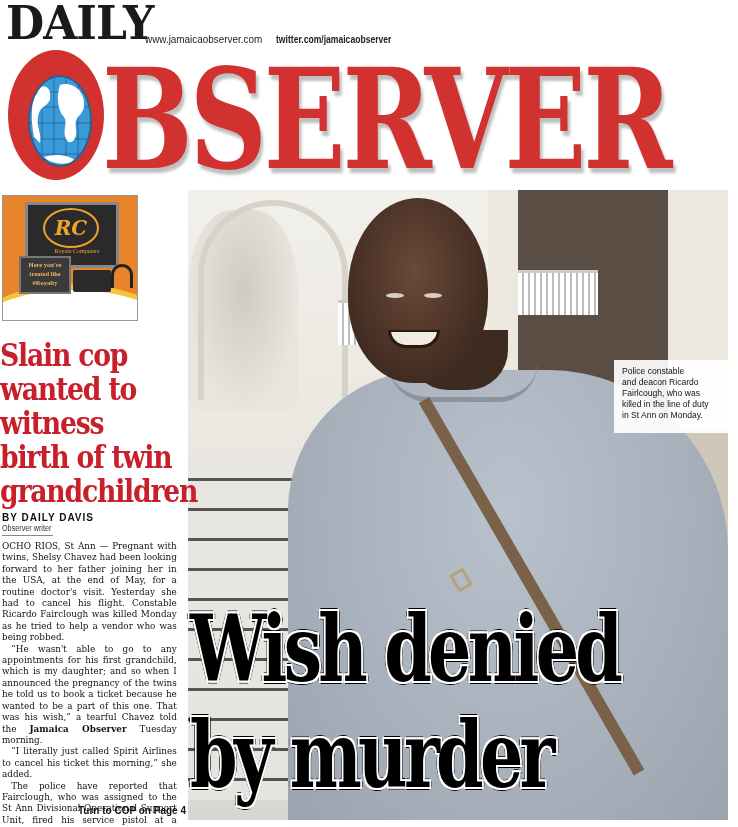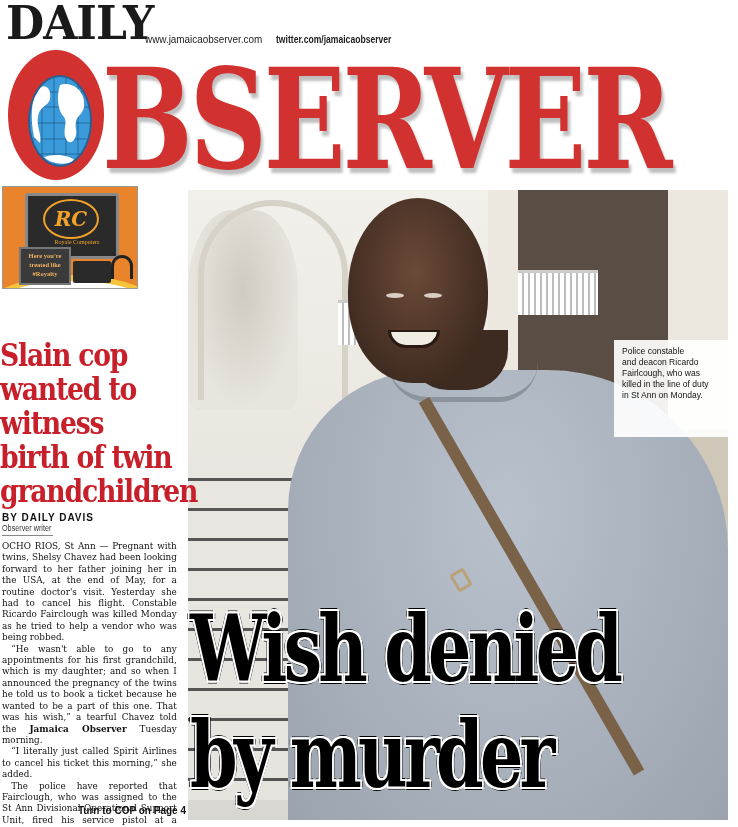--- a/index.html
+++ b/index.html
@@ -41,21 +41,21 @@
     font-family: "DejaVu Serif", serif; font-weight: bold;
     font-size: 128px; line-height: 140px; color: #d1322f;
     letter-spacing: -4px;
     transform: scaleX(0.84) scaleY(1.08); transform-origin: top left;
     text-shadow: 3px 4px 3px rgba(0,0,0,0.25);
     white-space: nowrap;
   }
 
   
   .ad-rc {
-    position: absolute; left: 2px; top: 186px; width: 136px; height: 103px;
+    position: absolute; left: 2px; top: 195px; width: 136px; height: 126px;
     border: 1px solid #999; background: #e9842c; overflow: hidden;
   }
   .ad-rc .arc {
     position: absolute; left: -40px; top: 88px; width: 220px; height: 120px;
     border-radius: 50%; background: #fff; border-top: 6px solid #f6c43a;
   }
   .ad-rc .monitor {
     position: absolute; left: 22px; top: 6px; width: 94px; height: 66px;
     background: #2a2a2a; border: 3px solid #888; border-radius: 3px;
   }
@@ -203,21 +203,21 @@
     position: absolute; left: 78px; top: 805px;
     font-family: "Liberation Sans", sans-serif; font-weight: bold; font-size: 10px; color: #111; z-index: 2;
   }
   .article-bg {
     position: absolute; left: 0; top: 335px; width: 178px; height: 492px;
     background: linear-gradient(90deg, #fff 0%, #fff 88%, rgba(255,255,255,0) 100%); z-index: 1;
   }
 
   
   .caption {
-    position: absolute; left: 614px; top: 340px; width: 120px; height: 97px;
+    position: absolute; left: 614px; top: 360px; width: 120px; height: 73px;
     background: rgba(255,255,255,0.92);
     font-family: "Liberation Sans", sans-serif; font-size: 9.3px; line-height: 11px; color: #111;
     padding: 6px 0 0 8px; z-index: 3;
   }
   .caption span { display: block; white-space: nowrap; transform: scaleX(0.92); transform-origin: left; }
 
   
   .big-head {
     position: absolute; left: 190px; top: 596px; width: 548px; z-index: 4;
     font-family: "DejaVu Serif", serif; font-weight: bold; color: #000;

